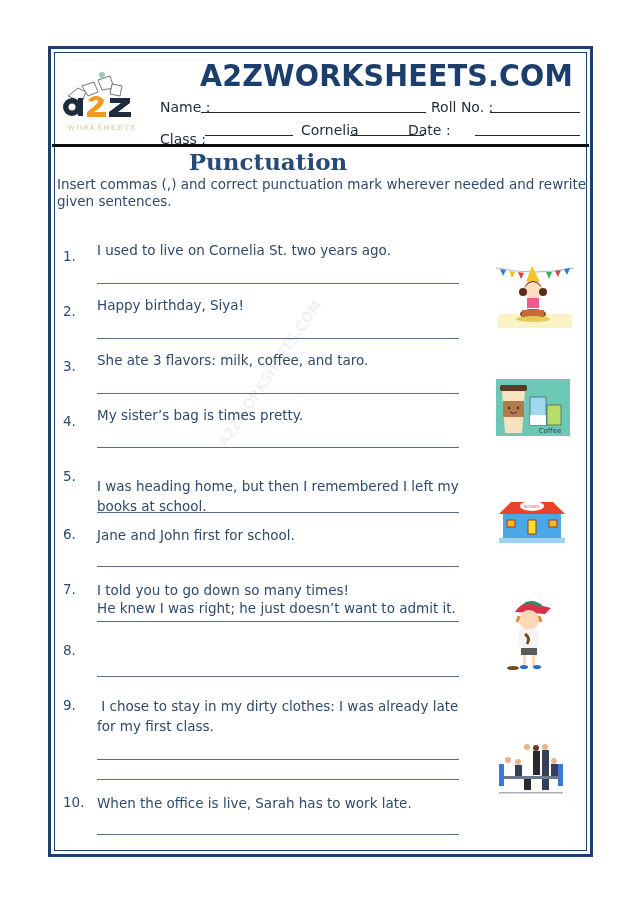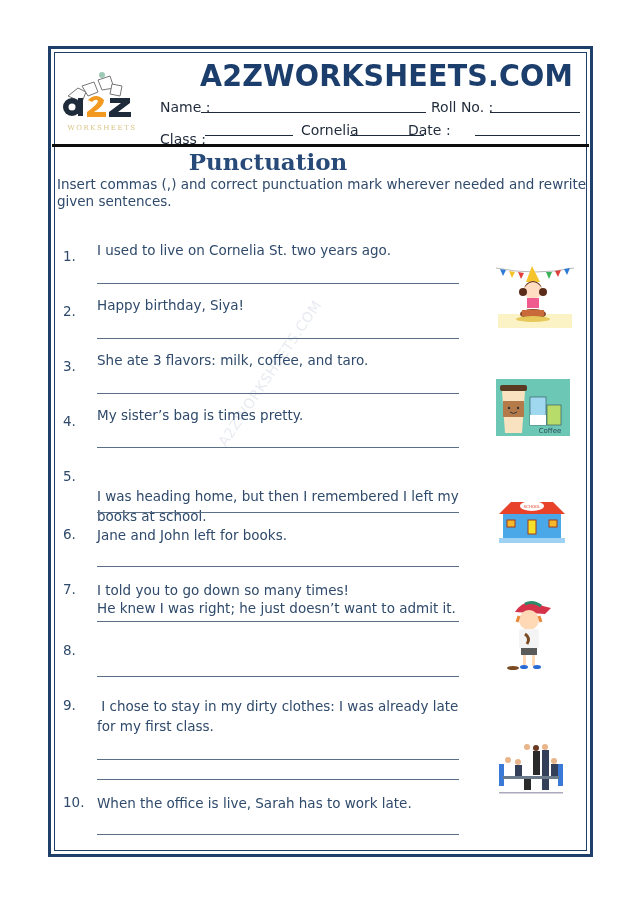--- a/index.html
+++ b/index.html
@@ -110,25 +110,25 @@
 
 <div class="q-num" style="top:358px;">3.</div>
 <div class="q-text" style="top:350px;">She ate 3 flavors: milk, coffee, and taro.</div>
 <div class="ans-line" style="top:393px;"></div>
 
 <div class="q-num" style="top:413px;">4.</div>
 <div class="q-text" style="top:405px;">My sister’s bag is times pretty.</div>
 <div class="ans-line" style="top:447px;"></div>
 
 <div class="q-num" style="top:468px;">5.</div>
-<div class="q-text" style="top:486px;">I was heading home, but then I remembered I left my books at school.</div>
+<div class="q-text" style="top:476px;">I was heading home, but then I remembered I left my books at school.</div>
 <div class="ans-line" style="top:512px;"></div>
 
 <div class="q-num" style="top:526px;">6.</div>
-<div class="q-text" style="top:525px;">Jane and John left for books.</div>
+<div class="q-text" style="top:525px;">Jane and John first for school.</div>
 <div class="ans-line" style="top:566px;"></div>
 
 <div class="q-num" style="top:581px;">7.</div>
 <div class="q-text" style="top:580px;">I told you to go down so many times!</div>
 <div class="ans-line" style="top:621px;"></div>
 
 <div class="q-num" style="top:642px;">8.</div>
 <div class="q-text" style="top:598px;">He knew I was right; he just doesn’t want to admit it.</div>
 <div class="ans-line" style="top:676px;"></div>
 

